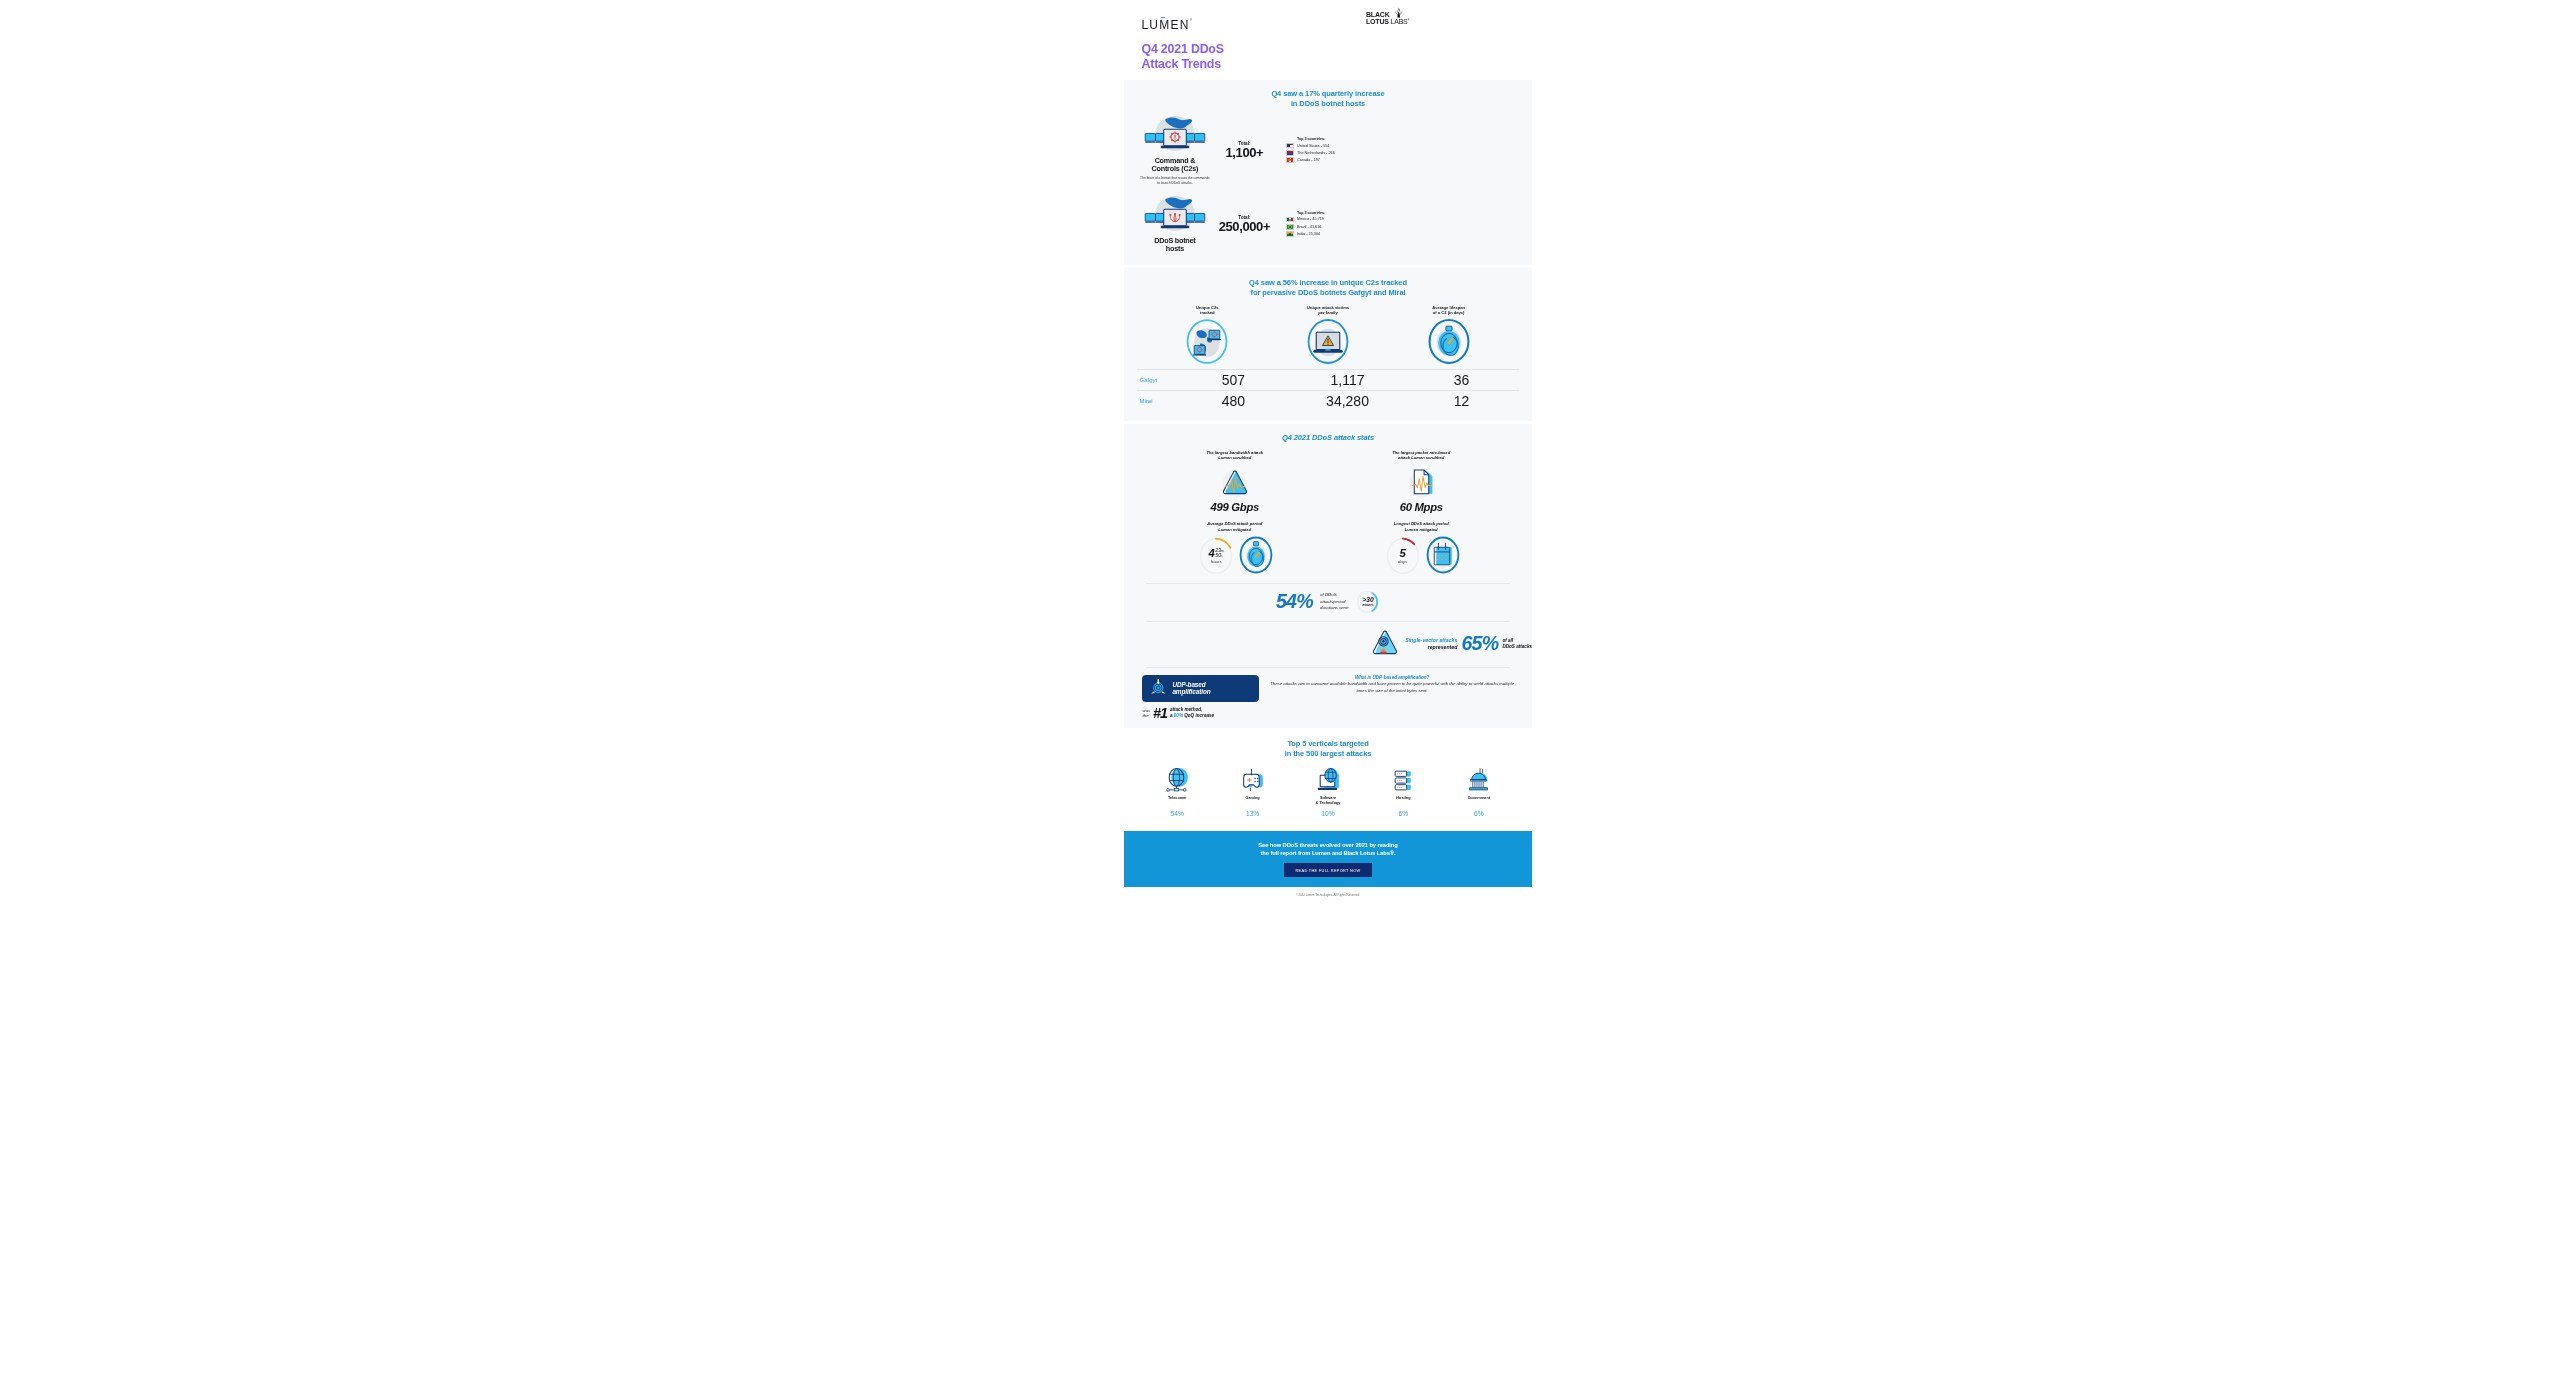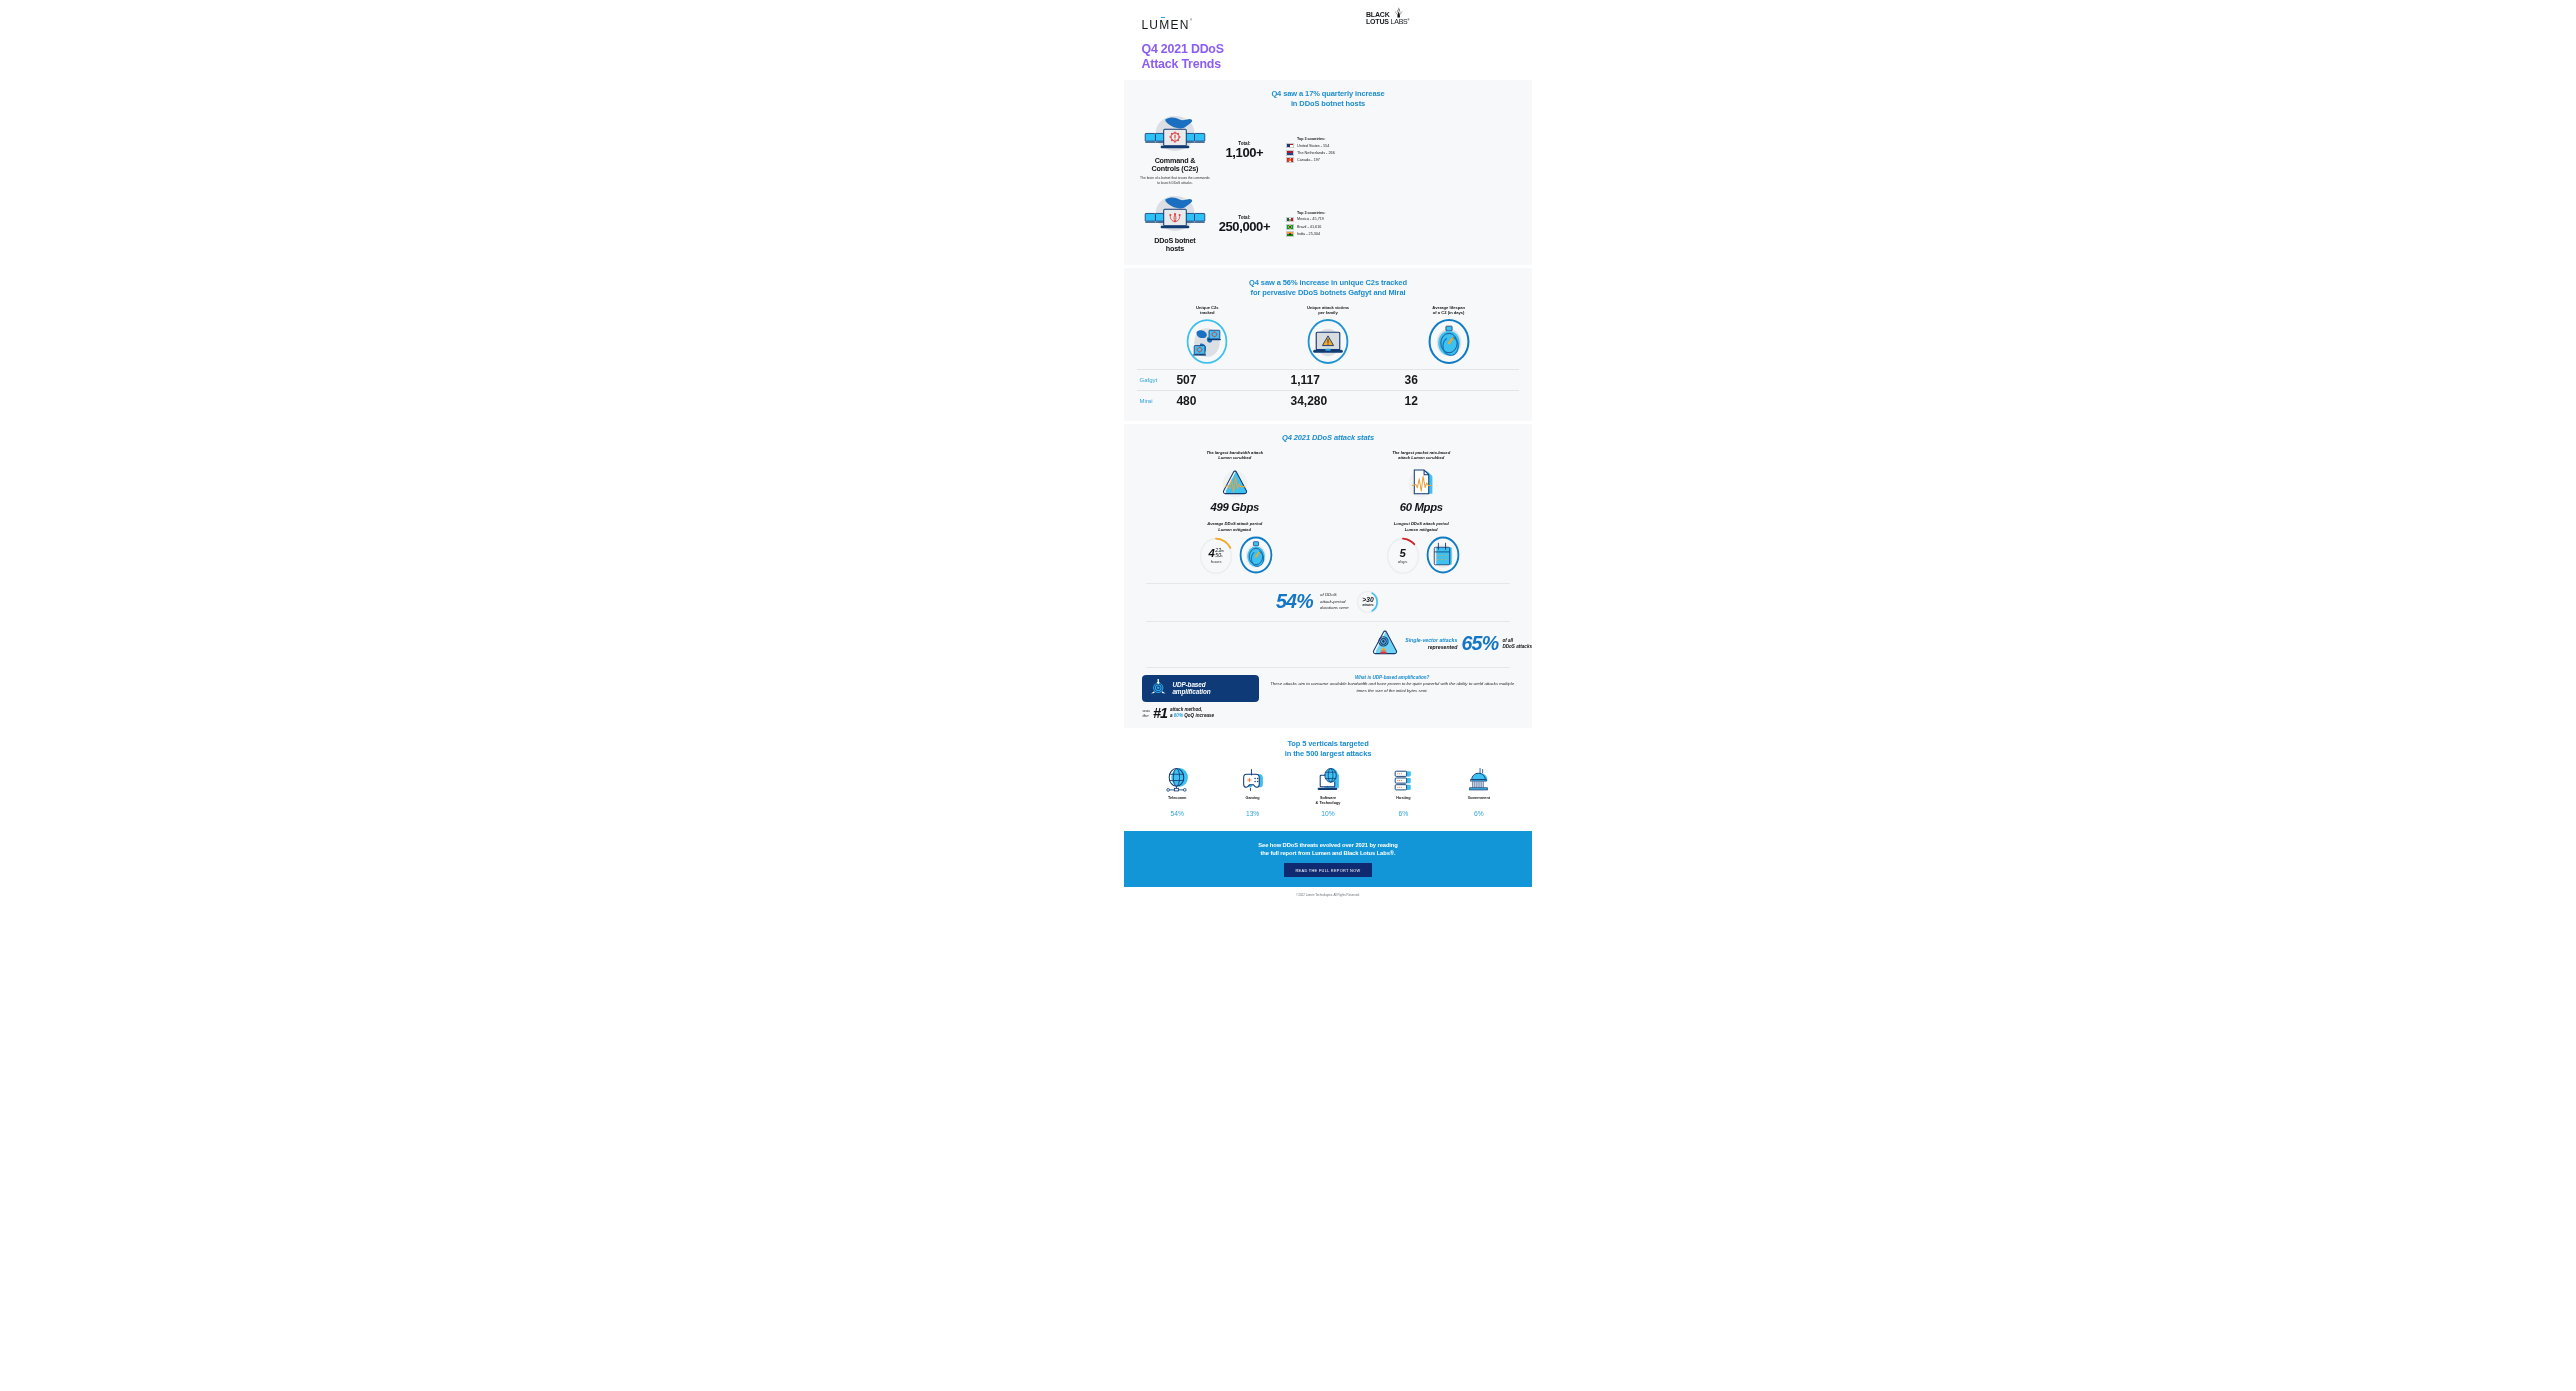--- a/index.html
+++ b/index.html
@@ -115,21 +115,21 @@
   .c2-cols { display:flex; padding: 0 23px; margin-top: 7.2px; }
   .c2-col { flex:1; text-align:center; }
   .c2-col-head {
     font-size: 4.1px; font-weight: 800; color:#111418; line-height:1.3; min-height: 11.3px;
   }
   .c2-oval { margin-top: 3.1px; display:flex; justify-content:center; }
   .c2-table { padding: 0 13.4px; margin-top: 4.1px; }
   .c2-tr { display:flex; align-items:center; border-top: 0.5px solid #e2e5e7; height: 21.6px; }
   .c2-tr.first { border-top: 0.5px solid #e2e5e7; }
   .c2-name { flex: 0 0 39px; font-size: 6px; color:#2fa3dd; font-weight:400; padding-left: 2.1px; }
-  .c2-val { flex: 1; font-size: 12px; font-weight: 700; color:#16191c; }
+  .c2-val { flex: 1; text-align:center; font-size: 14px; font-weight: 400; color:#16191c; }
 
   
   .stat2 { display:flex; padding: 0 17.5px; margin-top: 6.2px; }
   .stat2 > div { flex:1; text-align:center; }
   .stat-head { font-size: 4.1px; font-weight: 800; color:#111418; line-height:1.35; }
   .stat-icon { margin: 5.2px 0 3.1px; display:flex; justify-content:center; align-items:flex-end; height: 32px; }
   .stat-big { font-size: 11.3px; font-weight: 800; color:#111418; letter-spacing:-0.3px; }
 
   .period2 { display:flex; padding: 0 17.5px; margin-top: 8.2px; }
   .period2 > div { flex:1; text-align:center; }

